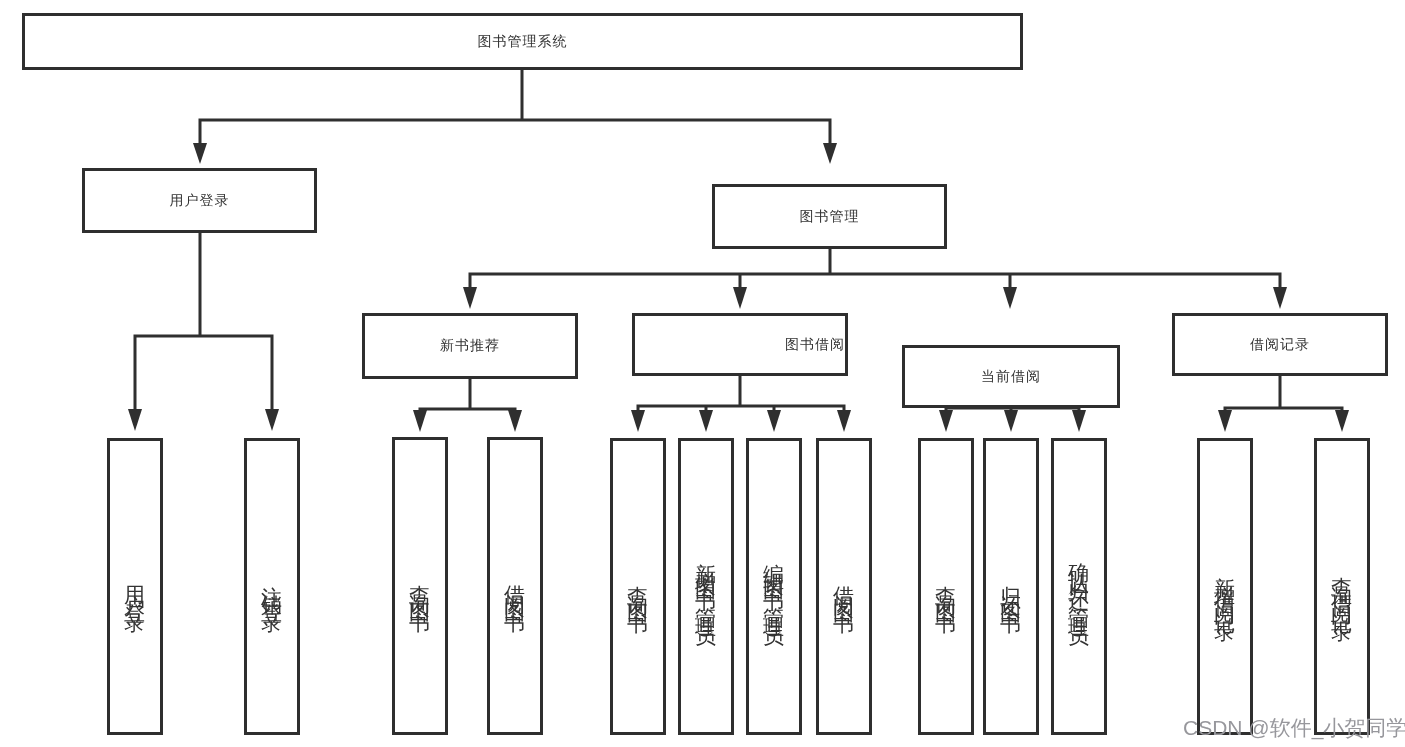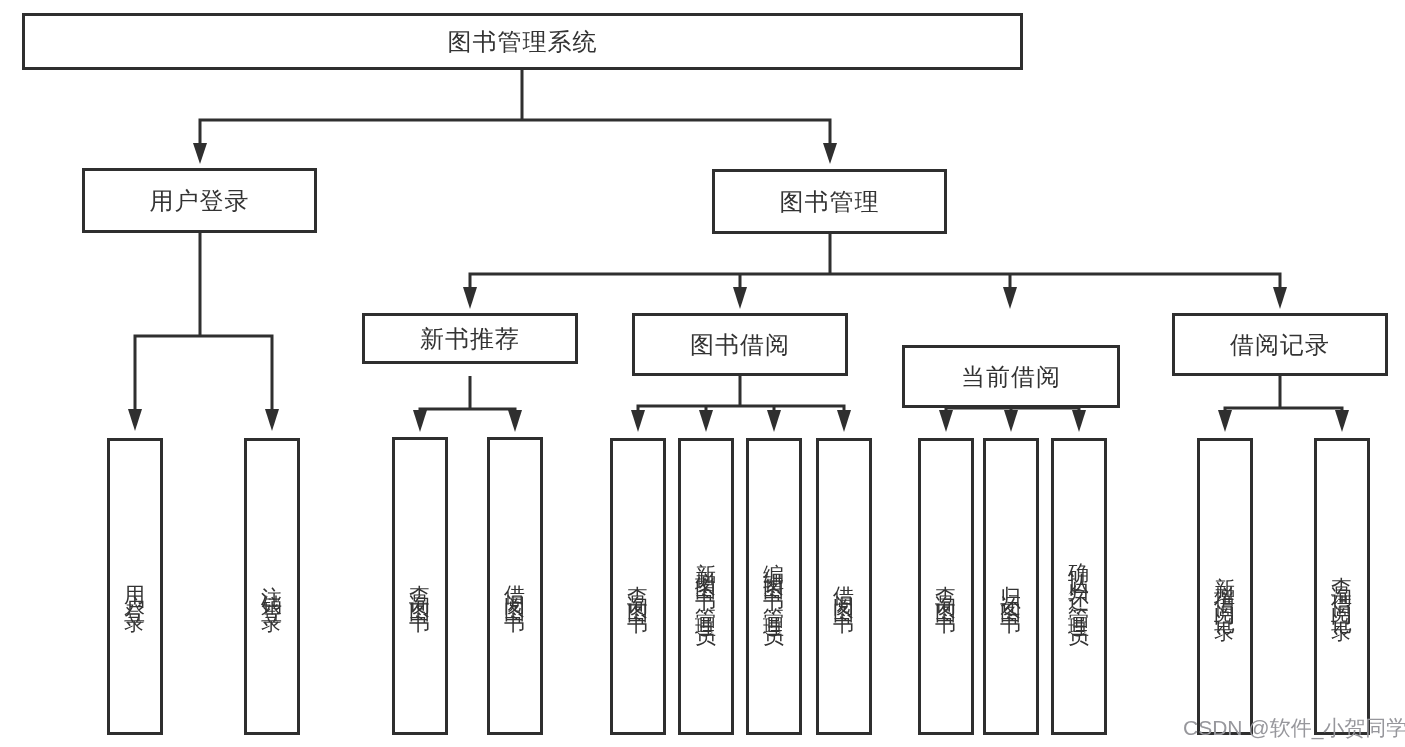--- a/index.html
+++ b/index.html
@@ -20,21 +20,21 @@
     position: absolute;
     box-sizing: border-box;
     background: #ffffff;
     border: 3px solid #2f2f2f;
     display: flex;
     align-items: center;
     justify-content: center;
     z-index: 2;
   }
   .h-label {
-    font-size: 24px;
+    font-size: 14px;
     color: #333333;
     letter-spacing: 1px;
     white-space: nowrap;
   }
   .v-label {
     writing-mode: vertical-rl;
     text-orientation: mixed;
     font-size: 21px;
     color: #333333;
     letter-spacing: 9px;
@@ -99,28 +99,28 @@
     </g>
   </svg>
 
   <div class="node" style="left:22px; top:13px; width:1001px; height:57px;">
     <span class="h-label">图书管理系统</span>
   </div>
 
   <div class="node" style="left:82px; top:168px; width:235px; height:65px;">
     <span class="h-label">用户登录</span>
   </div>
-  <div class="node" style="left:712px; top:169px; width:235px; height:65px;">
+  <div class="node" style="left:712px; top:184px; width:235px; height:65px;">
     <span class="h-label">图书管理</span>
   </div>
 
-  <div class="node" style="left:362px; top:313px; width:216px; height:51px;">
+  <div class="node" style="left:362px; top:313px; width:216px; height:66px;">
     <span class="h-label">新书推荐</span>
   </div>
-  <div class="node" style="left:632px; top:313px; width:216px; height:63px;">
+  <div class="node" style="left:632px; top:313px; width:216px; height:63px;justify-content:flex-end;">
     <span class="h-label">图书借阅</span>
   </div>
   <div class="node" style="left:902px; top:313px; width:218px; height:63px;margin-top:32px;">
     <span class="h-label">当前借阅</span>
   </div>
   <div class="node" style="left:1172px; top:313px; width:216px; height:63px;">
     <span class="h-label">借阅记录</span>
   </div>
 
   <div class="node" style="left:107px; top:438px; width:56px; height:297px;">

